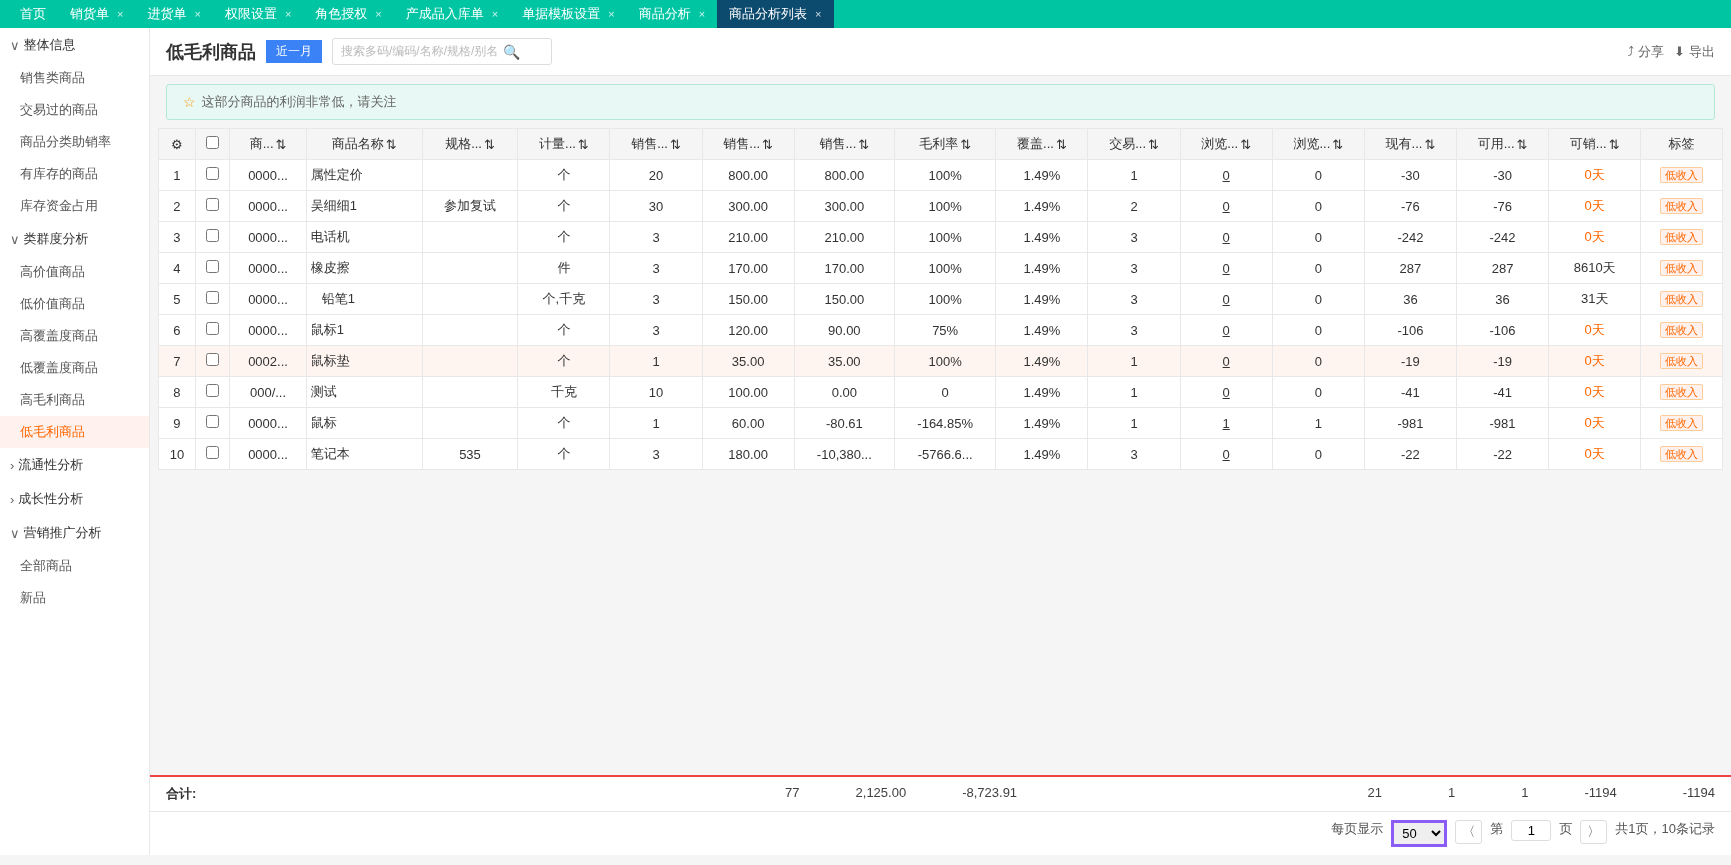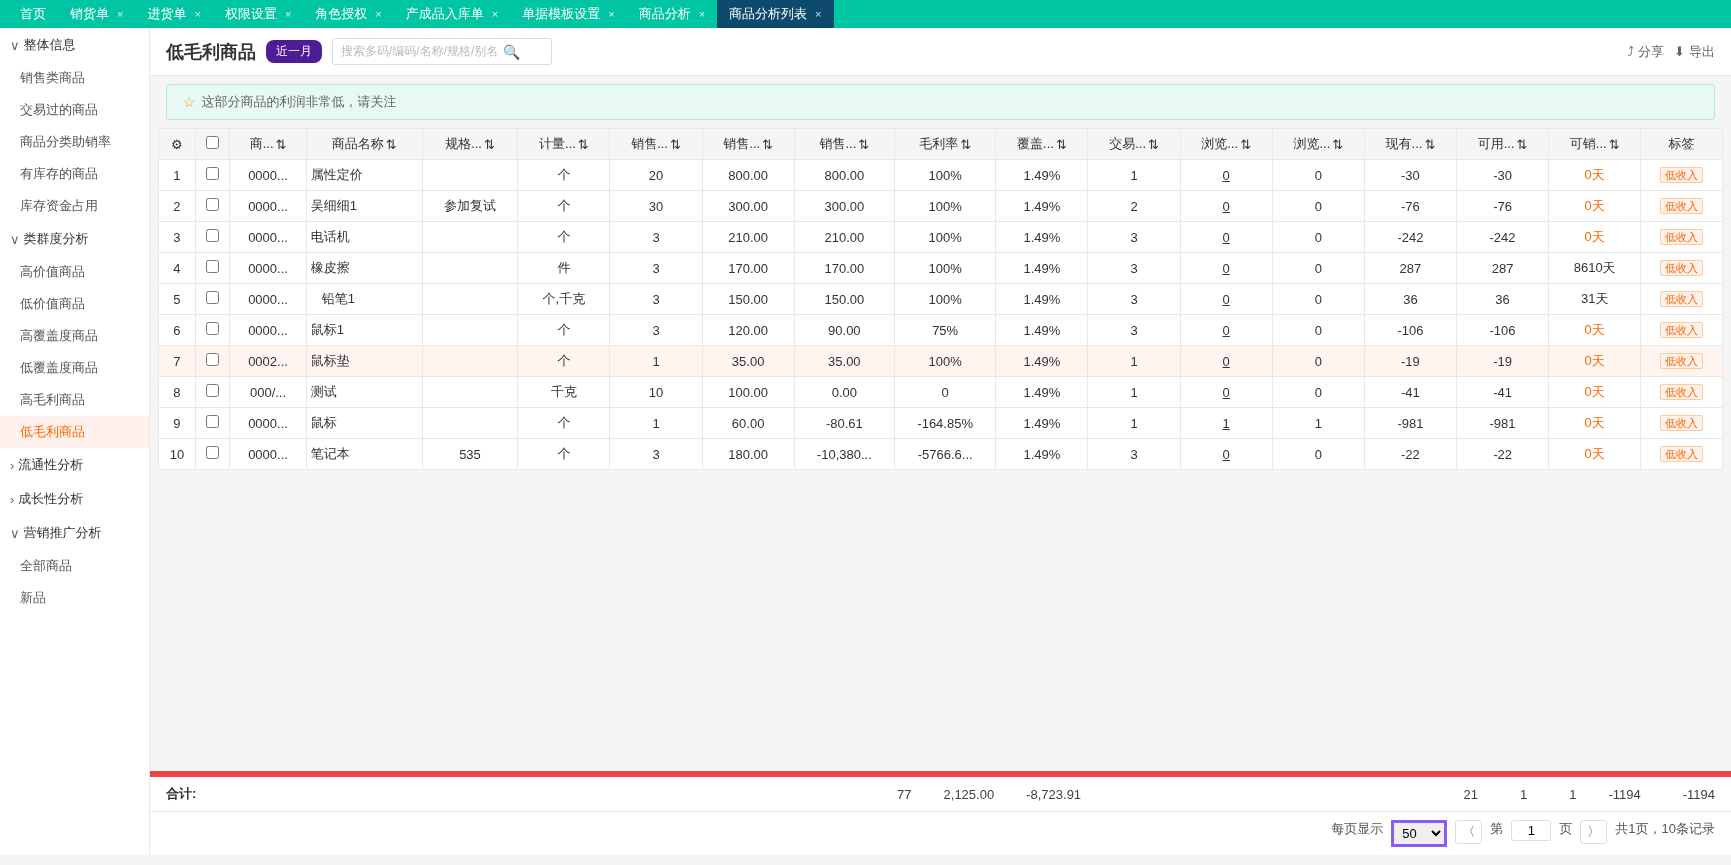--- a/index.html
+++ b/index.html
@@ -65,24 +65,24 @@
     .page-header {
       background: #fff;
       padding: 10px 16px;
       display: flex;
       align-items: center;
       gap: 10px;
       border-bottom: 1px solid #e8e8e8;
     }
     .page-title { font-size: 18px; font-weight: bold; color: #333; }
     .period-btn {
-      background: #4c1d95;
+      background: #3b82f6;
       color: #fff;
       border: none;
-      border-radius: 8px;
+      border-radius: 0;
       padding: 3px 10px;
       cursor: pointer;
       font-size: 12px;
     }
     .search-box {
       border: 1px solid #ddd;
       border-radius: 3px;
       padding: 4px 8px;
       display: flex;
       align-items: center;
@@ -161,25 +161,25 @@
       border: 1px solid #ffcc99;
       border-radius: 2px;
       padding: 1px 4px;
       font-size: 11px;
     }
     .underline { text-decoration: underline; cursor: pointer; color: #333; }
 
     
     .table-footer {
       background: #fff;
-      border-top: 6px solid #ef4444;
+      border-top: 2px solid #ef4444;
       padding: 8px 16px;
       display: flex;
-      align-items: center;
-      gap: 12px;
+      align-items: flex-start;
+      gap: 36px;
       font-size: 12px;
     }
     .total-label { color: #333; font-weight: bold; }
     .total-value { color: #404040; }
 
     
     .pagination-bar {
       background: #fff;
       border-top: 1px solid #e8e8e8;
       padding: 8px 16px;

